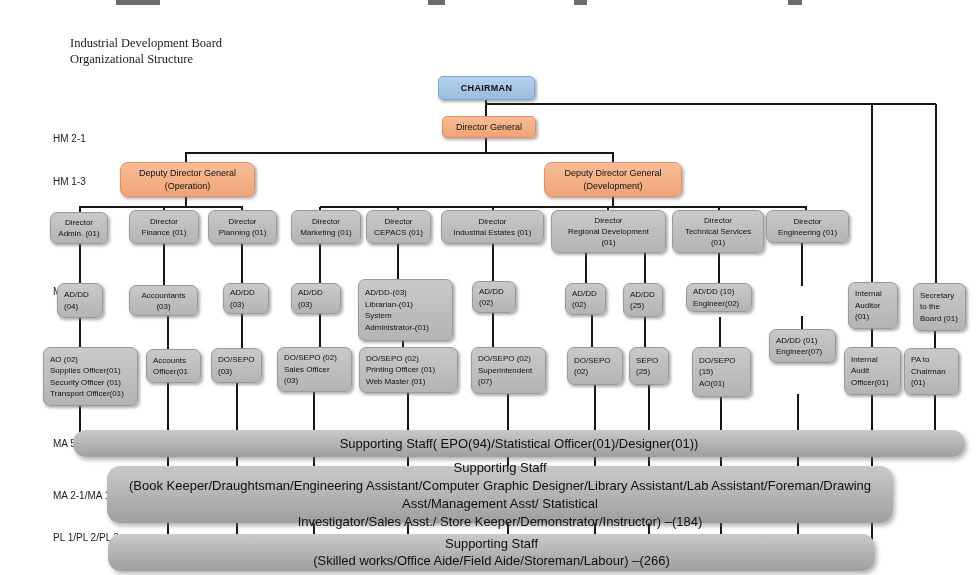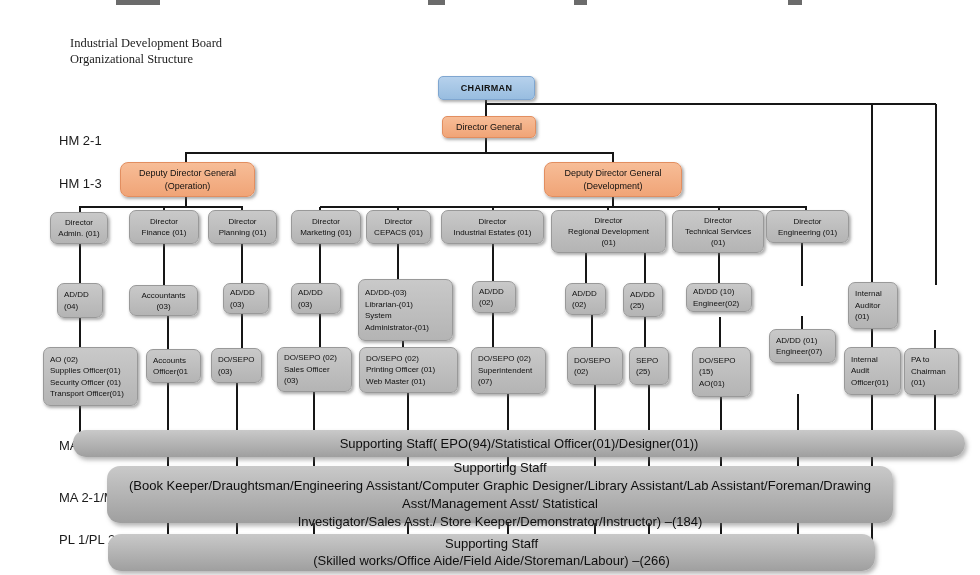--- a/index.html
+++ b/index.html
@@ -18,21 +18,21 @@
   .blue{background:linear-gradient(180deg,#b6d1ec 0%,#98bde0 100%);border:1px solid #7fa6d0;
         border-radius:5px;font-size:9px;font-weight:600;letter-spacing:.3px;}
   .orange{background:linear-gradient(180deg,#f7bd97 0%,#f0a477 100%);border:1px solid #e28e60;
         border-radius:5px;font-size:9px;}
   .orange.big{border-radius:8px;line-height:13px;}
   .bar{position:absolute;box-sizing:border-box;z-index:2;white-space:pre-line;
        background:linear-gradient(180deg,#c9c9c9 0%,#9f9f9f 100%);
        border-radius:13px;text-align:center;color:#0e0e0e;
        font-size:13px;line-height:18px;display:flex;flex-direction:column;justify-content:center;
        box-shadow:2px 3px 4px rgba(110,110,110,.5);}
-  .grade{position:absolute;left:18px;z-index:2;font-size:13px;color:#1b1b1b;padding-left:41px;}
+  .grade{position:absolute;left:12px;z-index:2;font-size:10px;color:#1b1b1b;padding-left:41px;}
   #title{position:absolute;left:70px;top:35px;z-index:2;white-space:pre-line;
          font-family:"Liberation Serif",serif;font-size:12.5px;line-height:16px;color:#1b1b1b;}
   .artifact{position:absolute;top:0;height:5px;background:#3a3a3a;opacity:.75;z-index:2;}
 </style>
 </head>
 <body>
 
 <div id="canvas">
 
   <svg id="connectors" width="980" height="575">
@@ -163,20 +163,23 @@
 (02)</div>
   <div class="box l" style="left:623px;top:283px;width:40px;height:34px;">AD/DD
 (25)</div>
   <div class="box l" style="left:686px;top:283px;width:66px;height:29px;">AD/DD (10)
 Engineer(02)</div>
   <div class="box l" style="left:769px;top:283px;width:67px;height:34px;margin-top:46px;">AD/DD (01)
 Engineer(07)</div>
   <div class="box l" style="left:848px;top:282px;width:50px;height:47px;">Internal
 Auditor
 (01)</div>
+  <div class="box l" style="left:913px;top:283px;width:53px;height:48px;">Secretary
+to the
+Board (01)</div>
 
   <div class="box l" style="left:43px;top:347px;width:95px;height:59px;">AO (02)
 Supplies Officer(01)
 Security Officer (01)
 Transport Officer(01)</div>
   <div class="box l" style="left:146px;top:349px;width:55px;height:34px;">Accounts
 Officer(01</div>
   <div class="box l" style="left:211px;top:348px;width:51px;height:35px;">DO/SEPO
 (03)</div>
   <div class="box l" style="left:277px;top:347px;width:75px;height:45px;">DO/SEPO (02)

